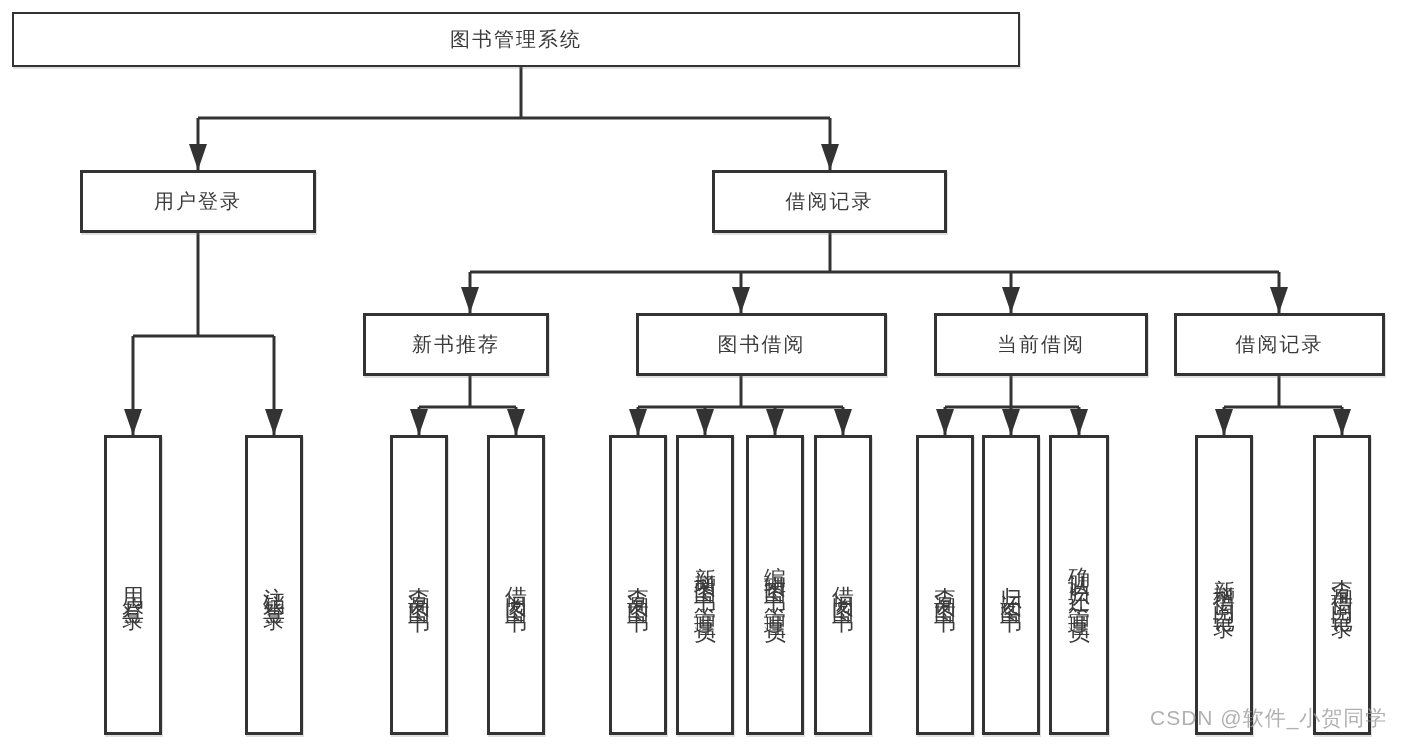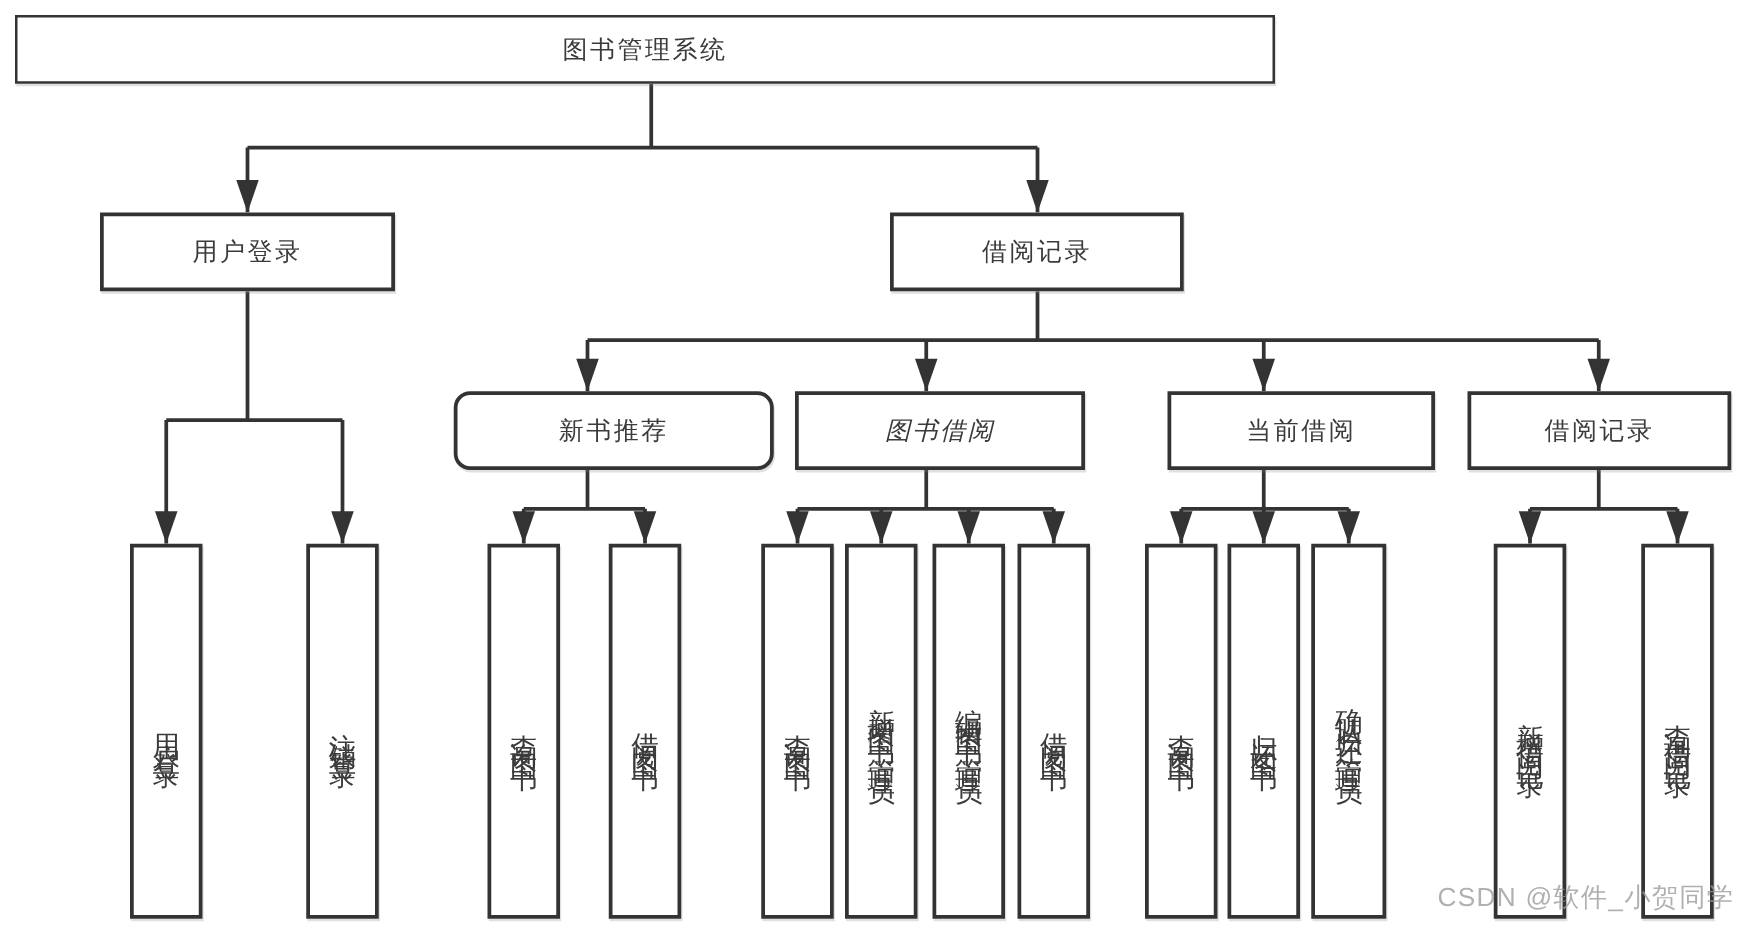--- a/index.html
+++ b/index.html
@@ -143,24 +143,24 @@
     <span class="h-label">图书管理系统</span>
   </div>
 
   <div class="node" style="left:80px; top:170px; width:236px; height:63px;">
     <span class="h-label">用户登录</span>
   </div>
   <div class="node" style="left:712px; top:170px; width:235px; height:63px;">
     <span class="h-label">借阅记录</span>
   </div>
 
-  <div class="node" style="left:363px; top:313px; width:256px; height:63px;border-radius:13px;">
+  <div class="node" style="left:363px; top:313px; width:186px; height:63px;">
     <span class="h-label">新书推荐</span>
   </div>
-  <div class="node" style="left:636px; top:313px; width:232px; height:63px;font-style:italic;">
+  <div class="node" style="left:636px; top:313px; width:251px; height:63px;">
     <span class="h-label">图书借阅</span>
   </div>
   <div class="node" style="left:903px; top:313px; width:214px; height:63px;margin-left:31px;">
     <span class="h-label">当前借阅</span>
   </div>
   <div class="node" style="left:1174px; top:313px; width:211px; height:63px;">
     <span class="h-label">借阅记录</span>
   </div>
 
   <div class="node leaf" style="left:104px; top:435px; width:58px; height:300px;">

